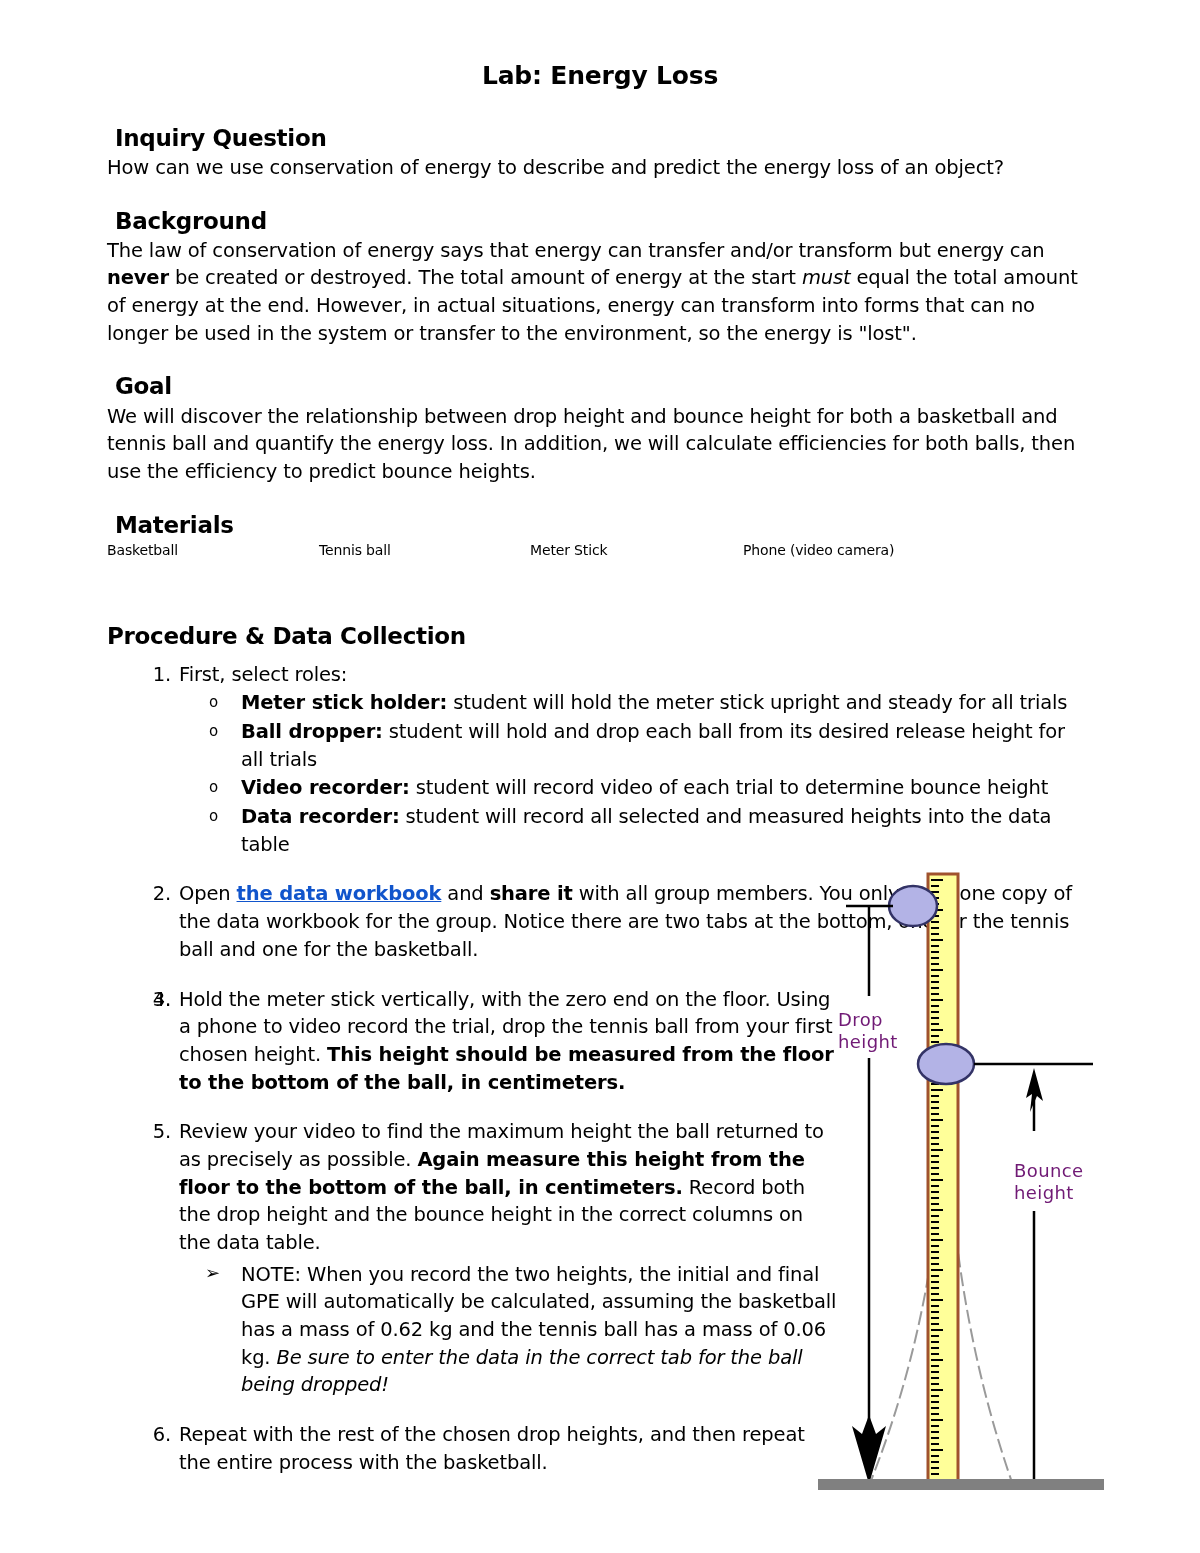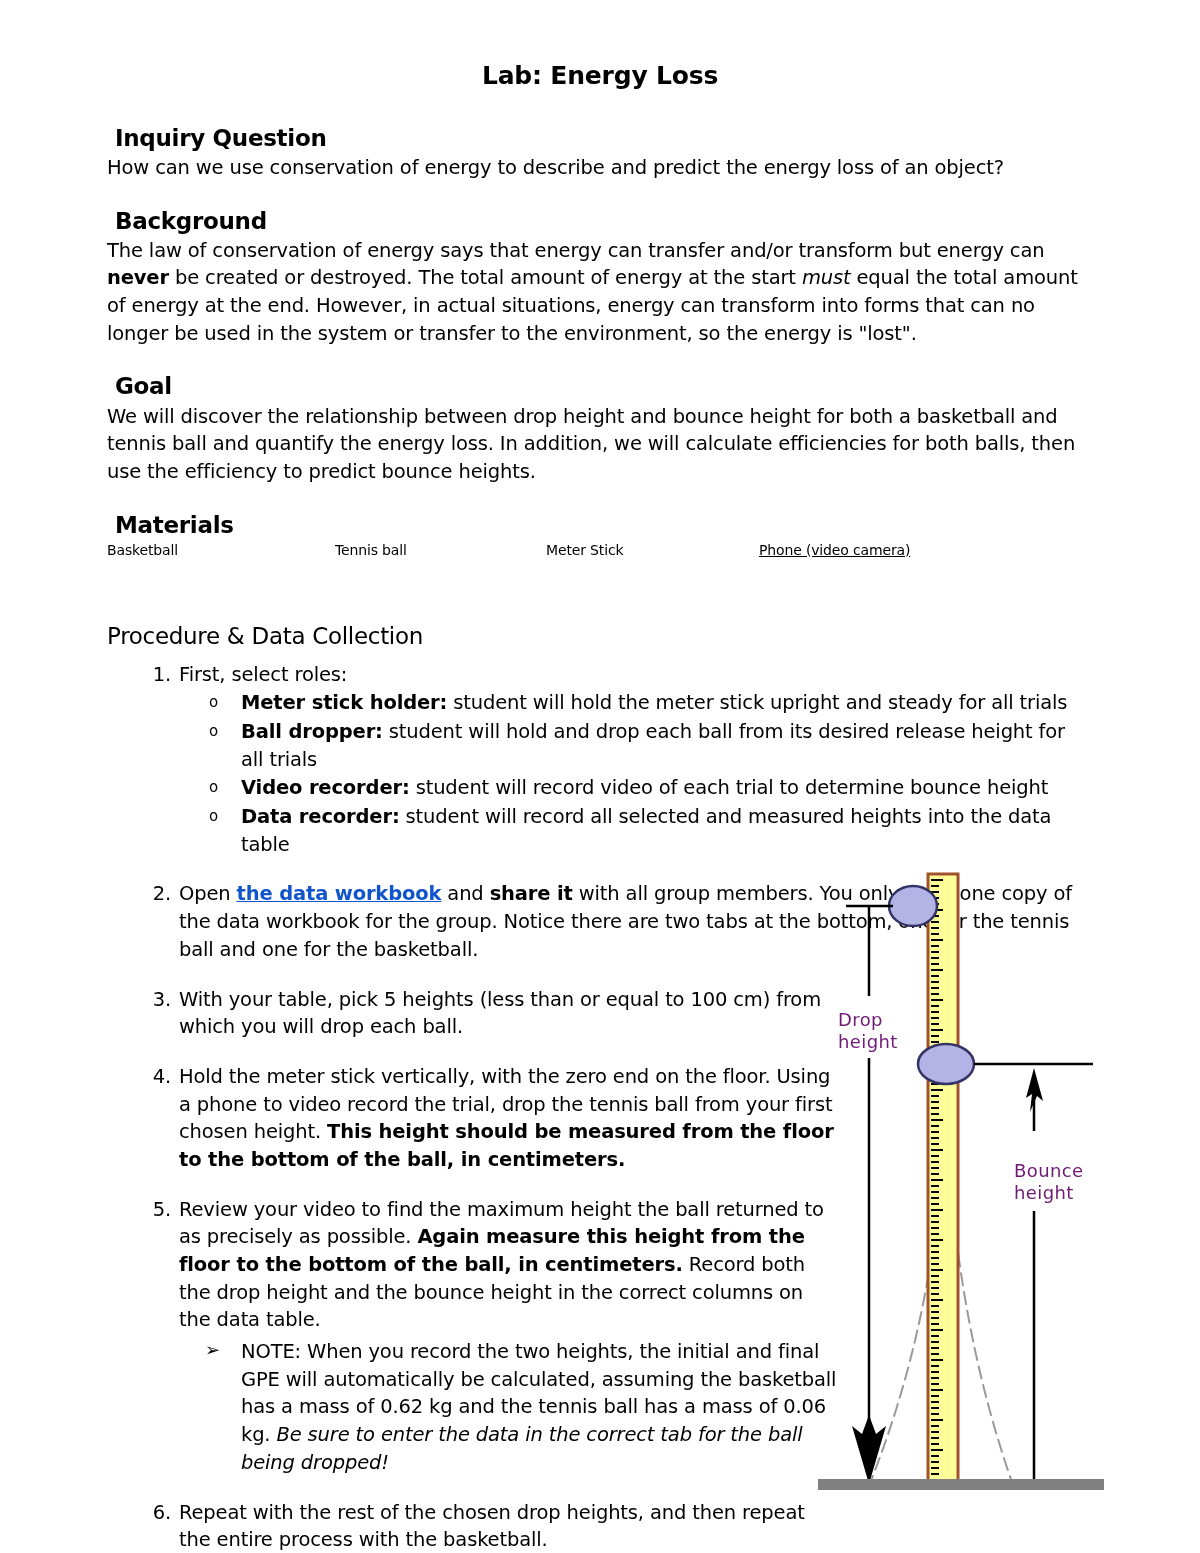--- a/index.html
+++ b/index.html
@@ -57,28 +57,28 @@
 
   
   .materials-row {
     display: flex;
     font-size: 14px;
     line-height: 1.42;
     letter-spacing: -0.15px;
   }
   .materials-row .m-item { }
   .m1 { width: 212px; }
-  .m2 { width: 211px; margin-left: 16px; }
+  .m2 { width: 211px; }
   .m3 { width: 213px; }
-  .m4 { width: auto; text-decoration: underline; }
+  .m4 { width: auto; }
 
   
   .proc-head {
     font-size: 23px;
-    font-weight: normal;
+    font-weight: bold;
     margin: 4px 0 12px 0;
     letter-spacing: -0.3px;
   }
 
   
   ol.proc {
     list-style: none;
     margin: 0;
     padding: 0;
   }
@@ -223,21 +223,20 @@
           </ul>
         </li>
 
         <li>
           <span class="num">2.</span>
           <span>Open </span><a class="doclink" href="#">the data workbook</a><span> and </span><b>share it</b><span> with all group members. You only need one copy of the data workbook for the group. Notice there are two tabs at the bottom, one for the tennis ball and one for the basketball.</span>
         </li>
 
         <li class="narrow">
           <span class="num">3.</span>
-          <span>With your table, pick 5 heights (less than or equal to 100 cm) from which you will drop each ball.</span>
         </li>
 
         <li class="narrow">
           <span class="num">4.</span>
           <span>Hold the meter stick vertically, with the zero end on the floor. Using a phone to video record the trial, drop the tennis ball from your first chosen height. </span><b>This height should be measured from the floor to the bottom of the ball, in centimeters.</b>
         </li>
 
         <li class="narrow">
           <span class="num">5.</span>
           <span>Review your video to find the maximum height the ball returned to as precisely as possible. </span><b>Again measure this height from the floor to the bottom of the ball, in centimeters.</b><span> Record both the drop height and the bounce height in the correct columns on the data table.</span>

